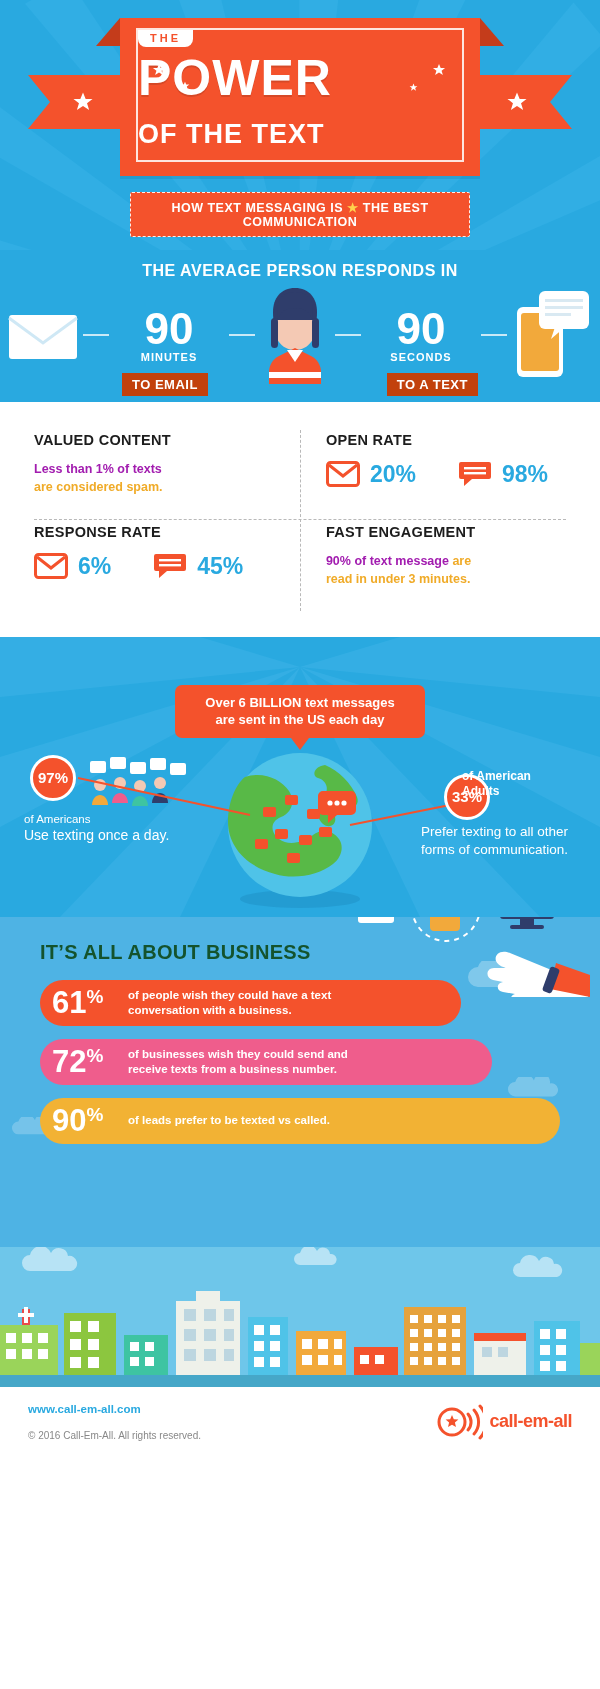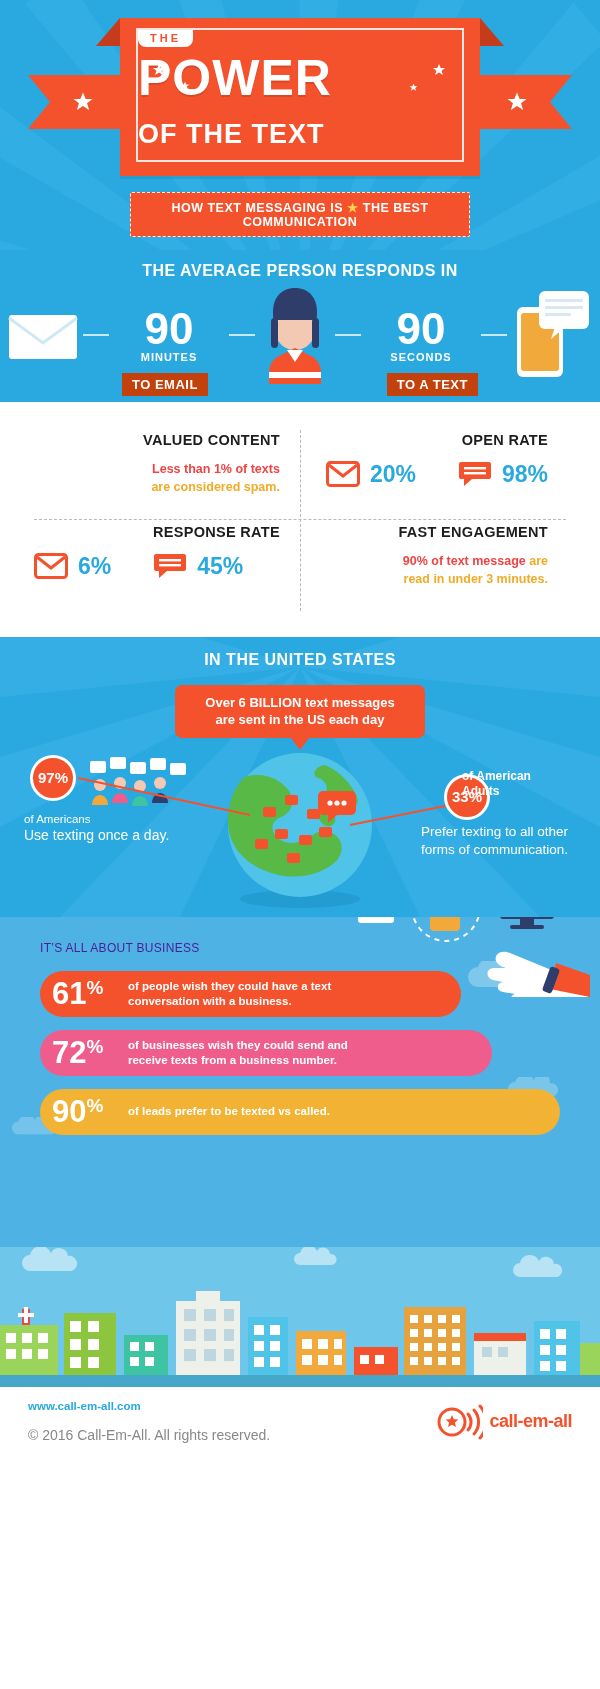--- a/index.html
+++ b/index.html
@@ -141,34 +141,33 @@
   }
   .tag-email { left: 122px; }
   .tag-text { right: 122px; }
   .dash-line { width: 26px; height: 2px; background: rgba(255,255,255,0.75); }
 
   
   .stats {
     background: #fff;
     padding: 24px 34px 26px;
     position: relative;
-    text-align: right;
   }
   .stats-grid { display: grid; grid-template-columns: 1fr 1fr; }
   .stat-cell { padding: 6px 18px 22px 0; }
   .stat-cell.right { padding-left: 28px; }
   .stat-cell h3 {
     font-size: 14.5px;
     font-weight: bold;
     color: #1d1d1d;
     letter-spacing: 0.3px;
     margin-bottom: 12px;
   }
   .stat-text { font-size: 12.5px; font-weight: bold; line-height: 1.45; }
-  .c-blue { color: #ef4444; margin-left: 32px; }
+  .c-blue { color: #a21caf; }
   .c-yellow { color: #f0ab28; }
   .pct-row { display: flex; align-items: center; gap: 10px; }
   .pct { font-size: 23px; font-weight: bold; color: #29a9e0; }
   .pct-gap { width: 22px; }
   .vdiv {
     position: absolute;
     left: 50%; top: 28px; bottom: 26px;
     border-left: 1px dashed #b9b9b9;
   }
   .hdiv {
@@ -238,21 +237,21 @@
   }
 
   
   .business {
     position: relative;
     background: #4eb3e4;
     height: 330px;
     overflow: hidden;
   }
   .business h2 {
-    color: #4c1d95; font-size: 12px; font-weight: normal;
+    color: #14532d; font-size: 20px; font-weight: bold;
     padding: 24px 0 0 40px; letter-spacing: 0.3px;
   }
   .bars { padding: 16px 40px 0 40px; }
   .bar {
     position: relative;
     height: 46px;
     border-radius: 23px;
     margin-bottom: 13px;
     display: flex; align-items: center;
     padding-left: 12px;
@@ -276,21 +275,21 @@
   
   .footer {
     position: relative;
     height: 70px;
     background: #fff;
     display: flex;
     align-items: center;
     padding: 0 28px;
   }
   .footer-left .url { color: #29a9e0; font-size: 11.5px; font-weight: bold; }
-  .footer-left .copy { color: #888; font-size: 14px; margin-top: 15px; }
+  .footer-left .copy { color: #888; font-size: 10px; margin-top: 15px; }
   .footer-logo {
     margin-left: auto;
     display: flex; align-items: center; gap: 6px;
   }
   .footer-logo .lgtext { color: #f4522c; font-size: 18px; font-weight: bold; letter-spacing: -0.5px; }
 </style>
 </head>
 <body>
 
 <div class="header">
@@ -480,21 +479,20 @@
     <g fill="#3fb4e8" opacity="0.5">
       <path d="M300 30 L0 -60 L0 60 Z"></path>
       <path d="M300 30 L600 -60 L600 60 Z"></path>
       <path d="M300 30 L0 120 L0 190 Z"></path>
       <path d="M300 30 L600 120 L600 190 Z"></path>
       <path d="M300 30 L60 280 L180 280 Z"></path>
       <path d="M300 30 L420 280 L540 280 Z"></path>
     </g>
   </svg>
 
-  <h2 style="position:relative;">IN THE UNITED STATES</h2>
 
   <div class="callout">
     <div>Over 6 BILLION text messages</div>
     <div>are sent in the US each day</div>
   </div>
 
   <svg style="position:absolute;left:50%;margin-left:-85px;top:110px;" width="170" height="165" viewBox="0 0 170 165">
     <ellipse cx="85" cy="152" rx="60" ry="9" fill="#1d8cc0" opacity="0.45"></ellipse>
     <circle cx="85" cy="78" r="72" fill="#4fc3e8"></circle>
     <path d="M30 30c18-6 36 2 44 14 7 11 2 22-8 26-12 5-10 16-2 22 9 7 24 4 34-4 9-7 20-4 26 4 5 7 3 18-6 25-14 11-38 16-58 10C30 119 13 98 13 75c0-19 7-37 17-45z" fill="#58b947"></path>

